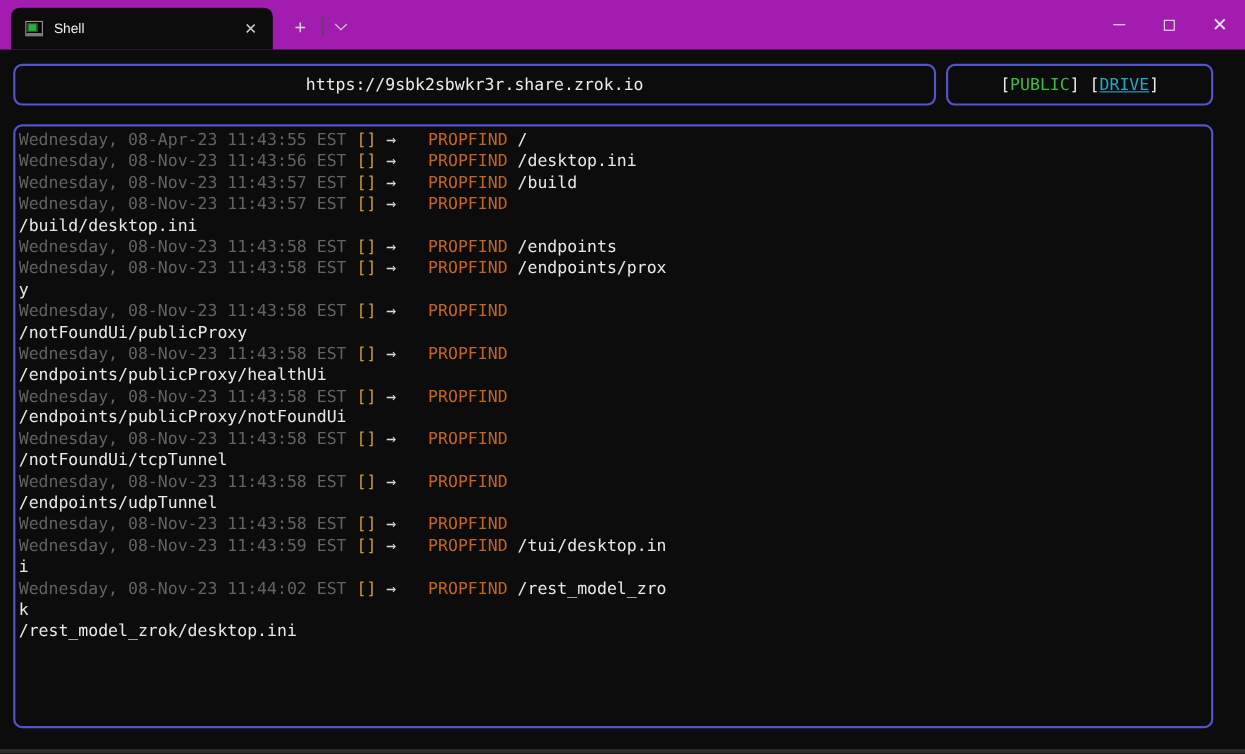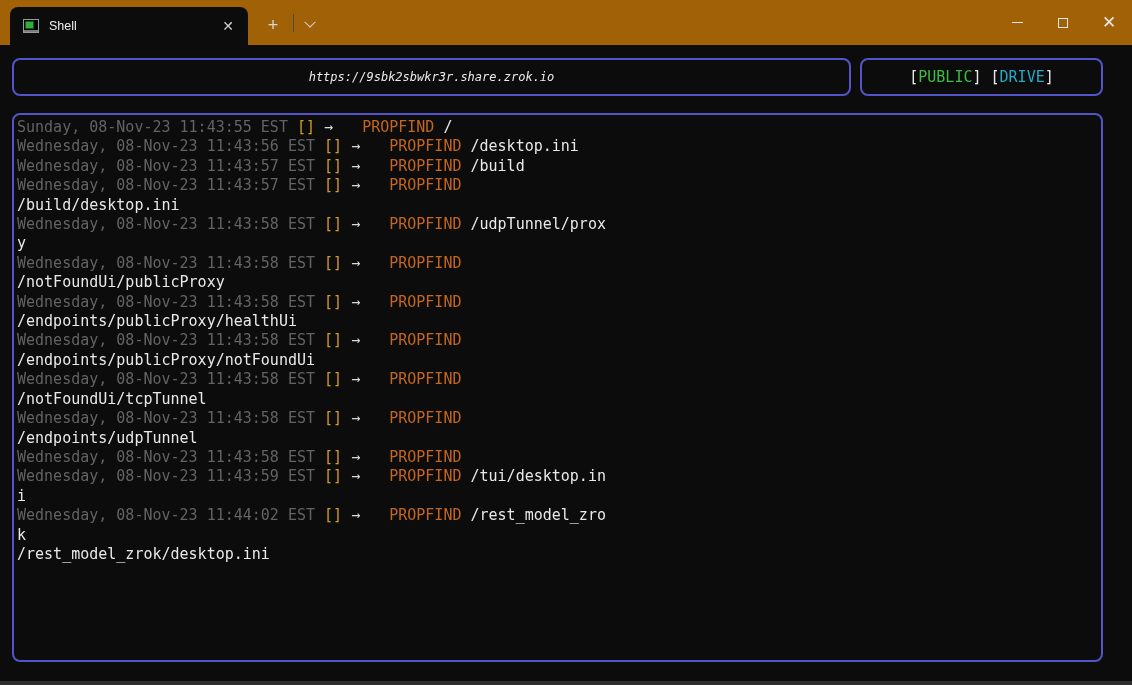--- a/index.html
+++ b/index.html
@@ -6,21 +6,21 @@
   html,body { width:1132px; height:685px; }
   body {
     background:#0c0c0c;
     font-family:"DejaVu Sans Mono", monospace;
     overflow:hidden;
     position:relative;
   }
   
   .titlebar {
     position:absolute; top:0; left:0; width:1132px; height:45px;
-    background:#a16207;
+    background:#a21caf;
   }
   .tab {
     position:absolute; left:10px; top:7px; width:238px; height:38px;
     background:#0c0c0c; border-radius:8px 8px 0 0;
     display:flex; align-items:center; cursor:default;
   }
   .term-icon {
     width:16px; height:14px; margin-left:13px;
     border:1px solid #9a9a9a; background:#000; position:relative; flex:none;
   }
@@ -60,27 +60,27 @@
   }
   .glyph-min { width:11px; height:1px; background:#e6e6e6; }
   .glyph-max { width:10px; height:10px; border:1px solid #e6e6e6; background:transparent; }
   .glyph-close { color:#e6e6e6; font-family:"Liberation Sans", sans-serif; font-size:17px; font-weight:300; line-height:1; }
   
   .box {
     position:absolute; border:2px solid var(--accent); border-radius:8px; background:#0c0c0c;
   }
   .url-box { left:12px; top:58px; width:839px; height:38px;
     display:flex; align-items:center; justify-content:center; }
-  .url-text { color:#ececec; font-size:12px; white-space:pre;font-style:italic; }
+  .url-text { color:#ececec; font-size:15px; white-space:pre; }
   .badge-box { left:860px; top:58px; width:243px; height:38px;
     display:flex; align-items:center; justify-content:center; }
   .badge-box span { font-size:15px; white-space:pre; }
   .seg-white { color:#e9e9e9; }
   .seg-green { color:var(--green); }
-  .seg-cyan  { color:var(--cyan); }
+  .seg-cyan  { color:var(--cyan);text-decoration:underline; }
   .log-box { left:12px; top:113px; width:1091px; height:549px; padding:3px 6px 0 3px; overflow:hidden; }
   .log-line { font-size:15px; line-height:19.4px; white-space:pre; }
   .ts      { color:var(--ts); }
   .bracket { color:var(--bracket); }
   .arrow   { color:var(--arrow); }
   .method  { color:var(--method);margin-left:20px; }
   .path    { color:var(--text); }
   .window-bottom-edge {
     position:absolute; left:0; bottom:0; width:1132px; height:4px; background:#2e2e2e;
   }
@@ -118,26 +118,27 @@
 
 <div class="box badge-box">
     <span class="seg-white">[</span>
     <span class="seg-green">PUBLIC</span>
     <span class="seg-white">] [</span>
     <span class="seg-cyan">DRIVE</span>
     <span class="seg-white">]</span>
   </div>
 
 <div class="box log-box">
-    <div class="log-line"><span class="ts">Sunday, 08-Nov-23 11:43:55 EST </span><span class="bracket">[] </span><span class="arrow">→ </span><span class="method">PROPFIND</span><span class="path"> /</span></div>
+    <div class="log-line"><span class="ts">Wednesday, 08-Apr-23 11:43:55 EST </span><span class="bracket">[] </span><span class="arrow">→ </span><span class="method">PROPFIND</span><span class="path"> /</span></div>
     <div class="log-line"><span class="ts">Wednesday, 08-Nov-23 11:43:56 EST </span><span class="bracket">[] </span><span class="arrow">→ </span><span class="method">PROPFIND</span><span class="path"> /desktop.ini</span></div>
     <div class="log-line"><span class="ts">Wednesday, 08-Nov-23 11:43:57 EST </span><span class="bracket">[] </span><span class="arrow">→ </span><span class="method">PROPFIND</span><span class="path"> /build</span></div>
     <div class="log-line"><span class="ts">Wednesday, 08-Nov-23 11:43:57 EST </span><span class="bracket">[] </span><span class="arrow">→ </span><span class="method">PROPFIND</span></div>
     <div class="log-line"><span class="path">/build/desktop.ini</span></div>
-    <div class="log-line"><span class="ts">Wednesday, 08-Nov-23 11:43:58 EST </span><span class="bracket">[] </span><span class="arrow">→ </span><span class="method">PROPFIND</span><span class="path"> /udpTunnel/prox</span></div>
+    <div class="log-line"><span class="ts">Wednesday, 08-Nov-23 11:43:58 EST </span><span class="bracket">[] </span><span class="arrow">→ </span><span class="method">PROPFIND</span><span class="path"> /endpoints</span></div>
+    <div class="log-line"><span class="ts">Wednesday, 08-Nov-23 11:43:58 EST </span><span class="bracket">[] </span><span class="arrow">→ </span><span class="method">PROPFIND</span><span class="path"> /endpoints/prox</span></div>
     <div class="log-line"><span class="path">y</span></div>
     <div class="log-line"><span class="ts">Wednesday, 08-Nov-23 11:43:58 EST </span><span class="bracket">[] </span><span class="arrow">→ </span><span class="method">PROPFIND</span></div>
     <div class="log-line"><span class="path">/notFoundUi/publicProxy</span></div>
     <div class="log-line"><span class="ts">Wednesday, 08-Nov-23 11:43:58 EST </span><span class="bracket">[] </span><span class="arrow">→ </span><span class="method">PROPFIND</span></div>
     <div class="log-line"><span class="path">/endpoints/publicProxy/healthUi</span></div>
     <div class="log-line"><span class="ts">Wednesday, 08-Nov-23 11:43:58 EST </span><span class="bracket">[] </span><span class="arrow">→ </span><span class="method">PROPFIND</span></div>
     <div class="log-line"><span class="path">/endpoints/publicProxy/notFoundUi</span></div>
     <div class="log-line"><span class="ts">Wednesday, 08-Nov-23 11:43:58 EST </span><span class="bracket">[] </span><span class="arrow">→ </span><span class="method">PROPFIND</span></div>
     <div class="log-line"><span class="path">/notFoundUi/tcpTunnel</span></div>
     <div class="log-line"><span class="ts">Wednesday, 08-Nov-23 11:43:58 EST </span><span class="bracket">[] </span><span class="arrow">→ </span><span class="method">PROPFIND</span></div>

